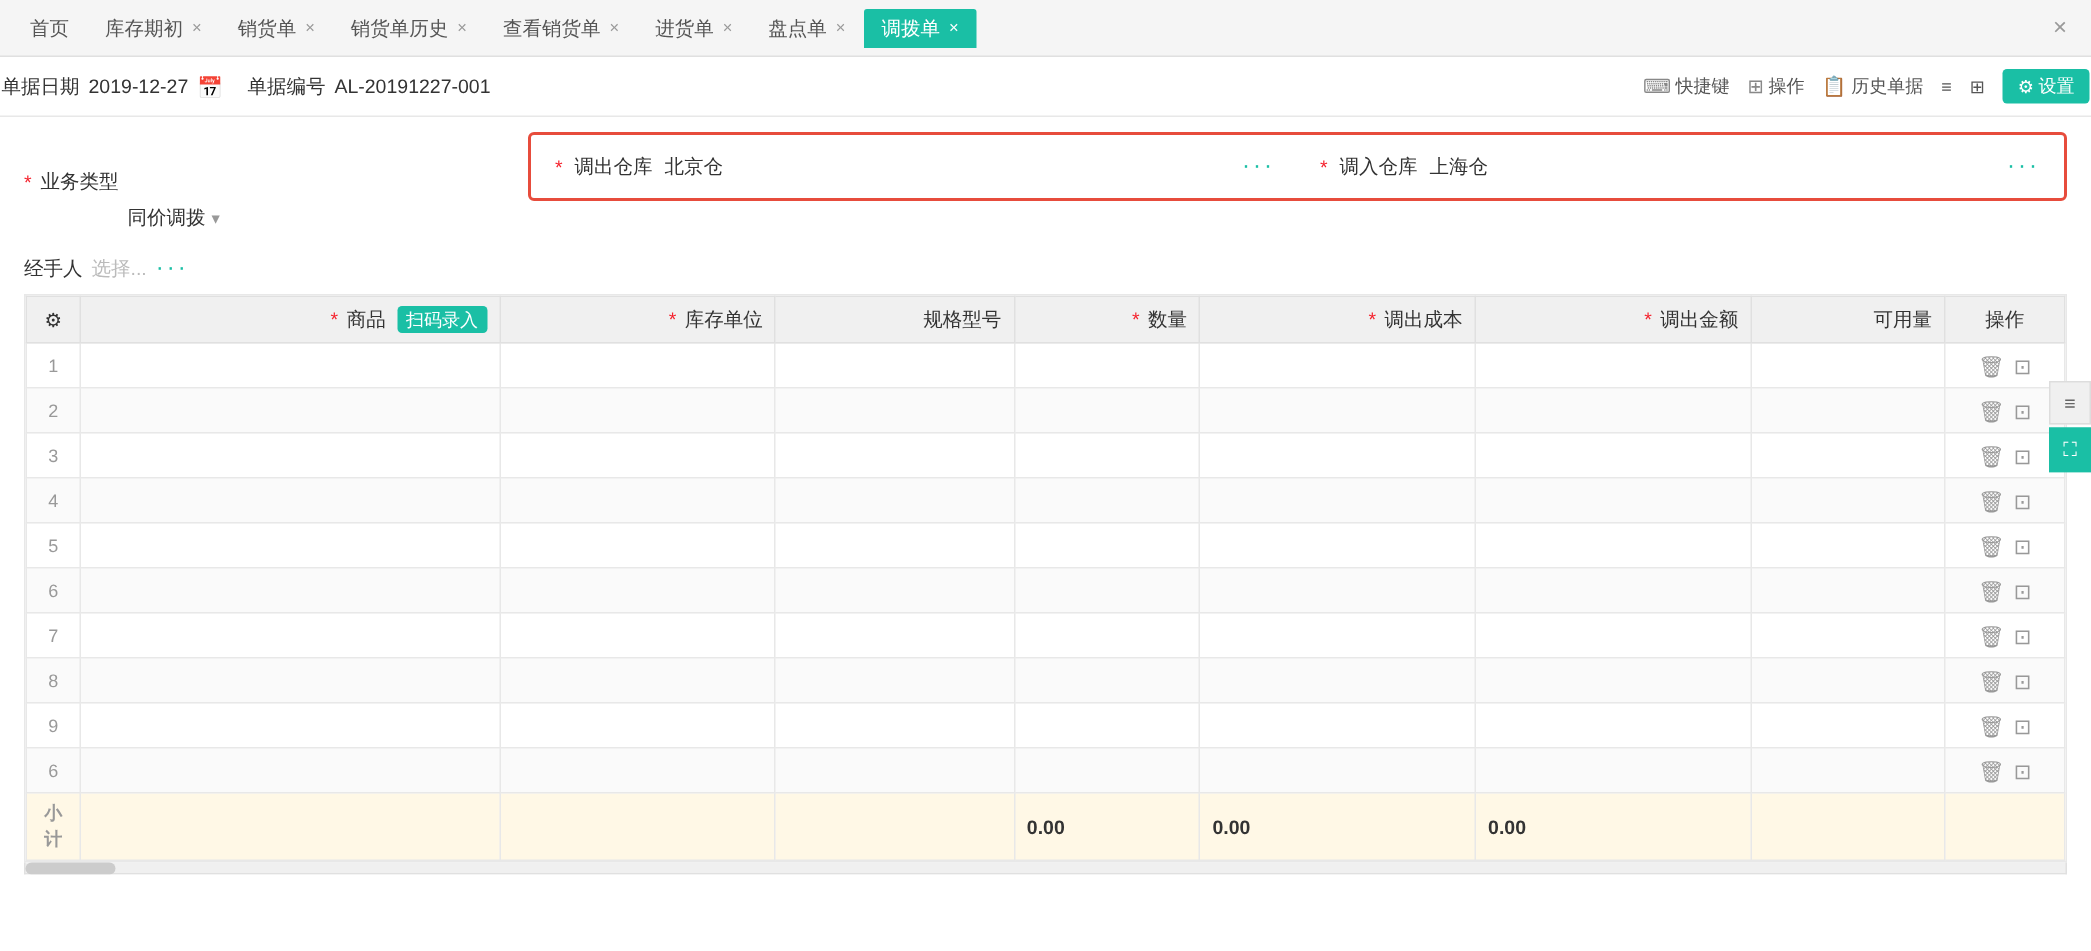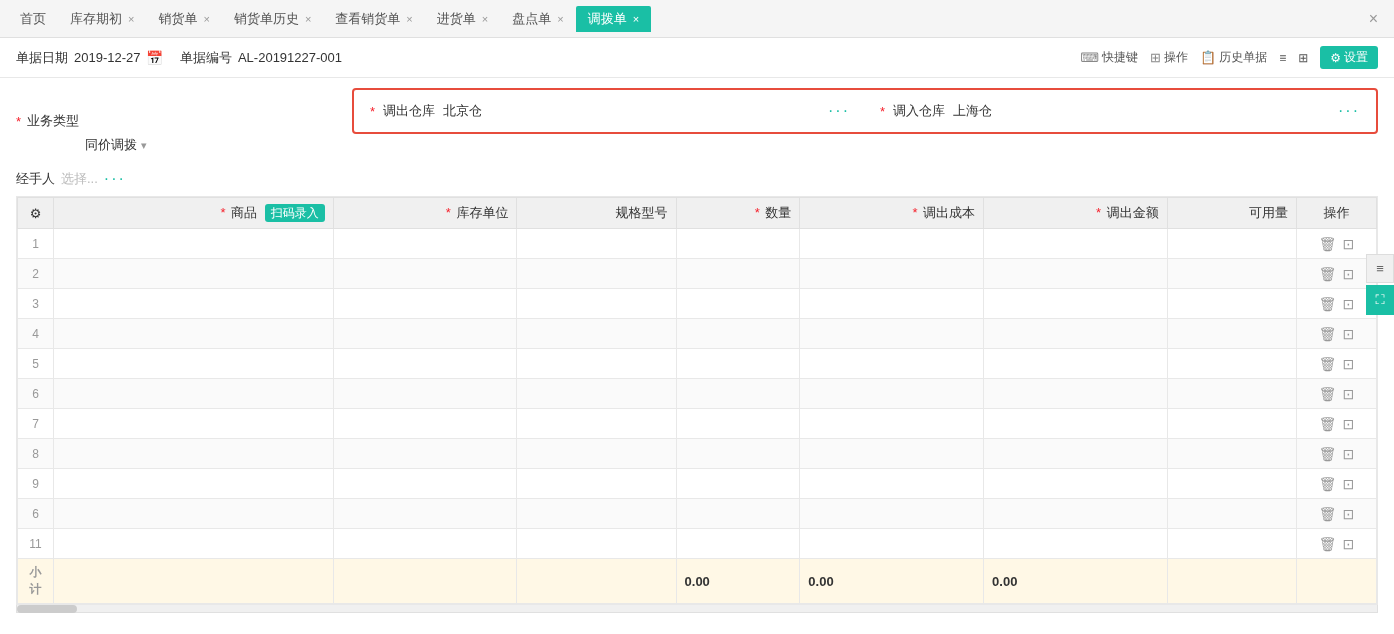--- a/index.html
+++ b/index.html
@@ -45,21 +45,21 @@
       font-size: 16px;
       color: #999;
       cursor: pointer;
       padding: 0 8px;
     }
 
     
     .toolbar {
       display: flex;
       align-items: center;
-      padding: 8px 16px;
+      padding: 8px 1px;
       border-bottom: 1px solid #e8e8e8;
       background: #fff;
       gap: 16px;
     }
     .toolbar-field {
       display: flex;
       align-items: center;
       gap: 6px;
       font-size: 13px;
     }
@@ -551,36 +551,20 @@
           <td></td>
           <td>
       <div class="row-actions">
         <span class="action-btn" title="删除">🗑</span>
         <span class="action-btn" title="复制">⊡</span>
       </div>
           </td>
         </tr>
         <tr>
           <td class="row-num">6</td>
-          <td></td>
-          <td></td>
-          <td></td>
-          <td></td>
-          <td></td>
-          <td></td>
-          <td></td>
-          <td>
-      <div class="row-actions">
-        <span class="action-btn" title="删除">🗑</span>
-        <span class="action-btn" title="复制">⊡</span>
-      </div>
-          </td>
-        </tr>
-        <tr>
-          <td class="row-num">11</td>
           <td></td>
           <td></td>
           <td></td>
           <td></td>
           <td></td>
           <td></td>
           <td></td>
           <td>
       <div class="row-actions">
         <span class="action-btn" title="删除">🗑</span>

